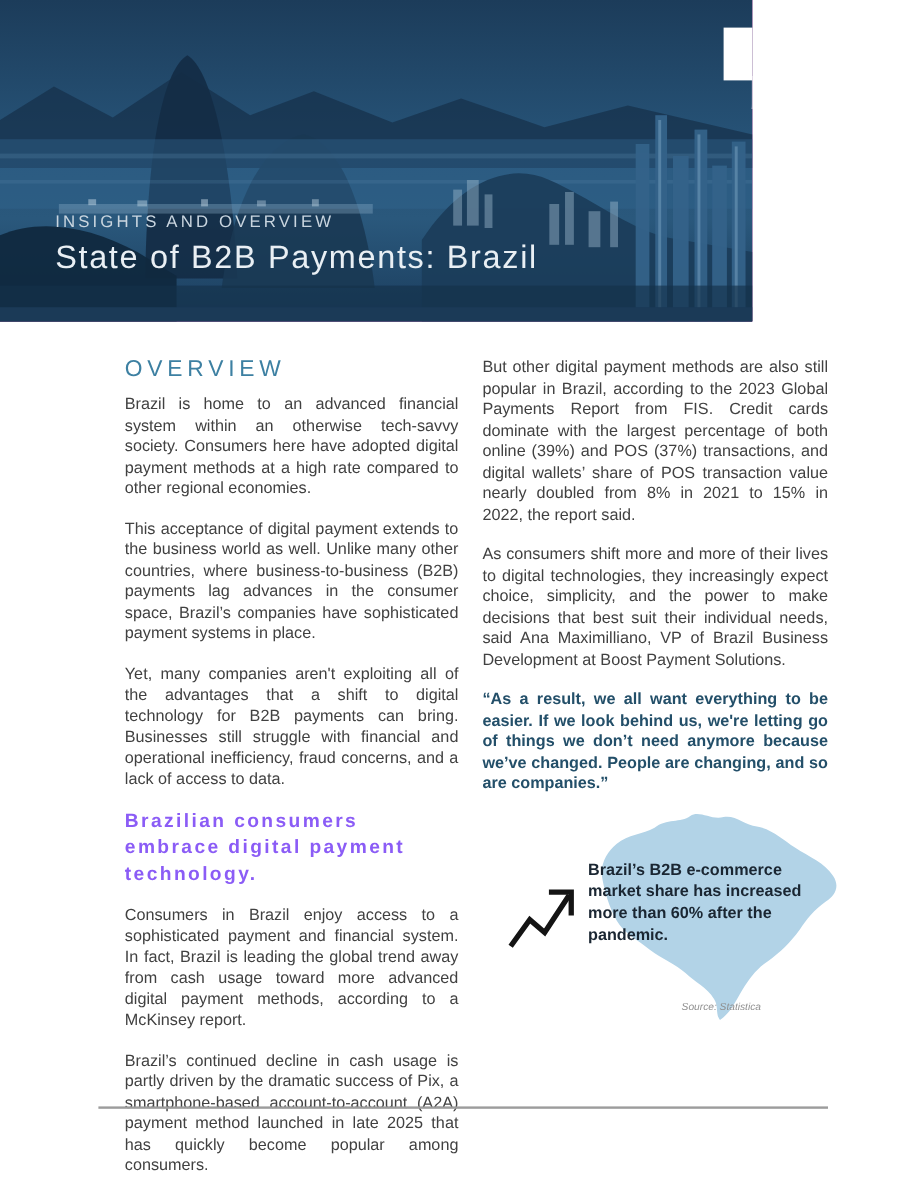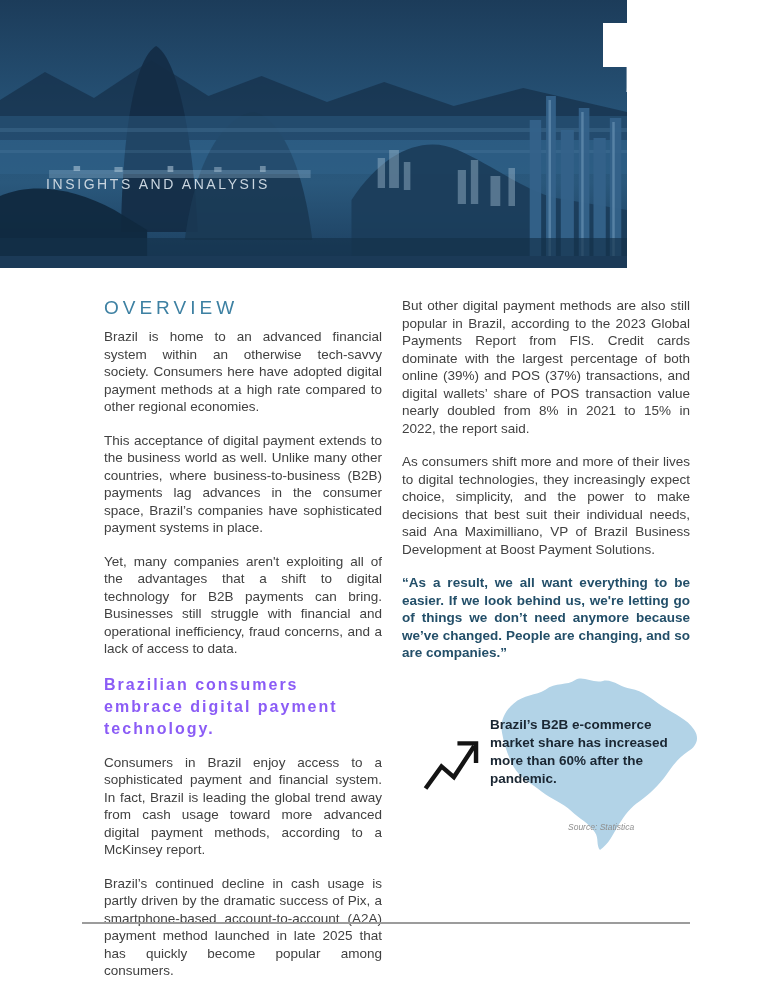--- a/index.html
+++ b/index.html
@@ -138,21 +138,21 @@
     left: 88px; top: 38px;
     width: 190px;
     font-size: 13.5px;
     font-weight: 700;
     line-height: 18px;
     color: #1a2632;
     text-align: left;
   }
   .info-source {
     position: absolute;
-    left: 166px; top: 144px;
+    left: 166px; top: 156px;
     font-size: 8.5px;
     font-style: italic;
     color: #8f8f8f;
     white-space: nowrap;
     text-align: right;
   }
 
   
   .bottom-rule {
     position: absolute;
@@ -233,21 +233,22 @@
       <div class="logo-square">
         <span class="logo-notch"></span>
       </div>
       <div class="logo-word">boost</div>
       <div class="logo-tagline">
         <span>payment solutions</span><sup>®</sup>
       </div>
     </div>
 
     <div class="hero-text">
-      <div class="eyebrow">INSIGHTS AND ANALYSIS</div>
+      <div class="eyebrow">INSIGHTS AND OVERVIEW</div>
+      <h1 class="hero-title">State of B2B Payments: Brazil</h1>
     </div>
   </header>
 
   <main class="content">
 
     <section class="col">
       <h2 class="overview-heading">OVERVIEW</h2>
       <p>Brazil is home to an advanced financial system within an otherwise tech-savvy society. Consumers here have adopted digital payment methods at a high rate compared to other regional economies.</p>
       <p>This acceptance of digital payment extends to the business world as well. Unlike many other countries, where business-to-business (B2B) payments lag advances in the consumer space, Brazil’s companies have sophisticated payment systems in place.</p>
       <p>Yet, many companies aren't exploiting all of the advantages that a shift to digital technology for B2B payments can bring. Businesses still struggle with financial and operational inefficiency, fraud concerns, and a lack of access to data.</p>

